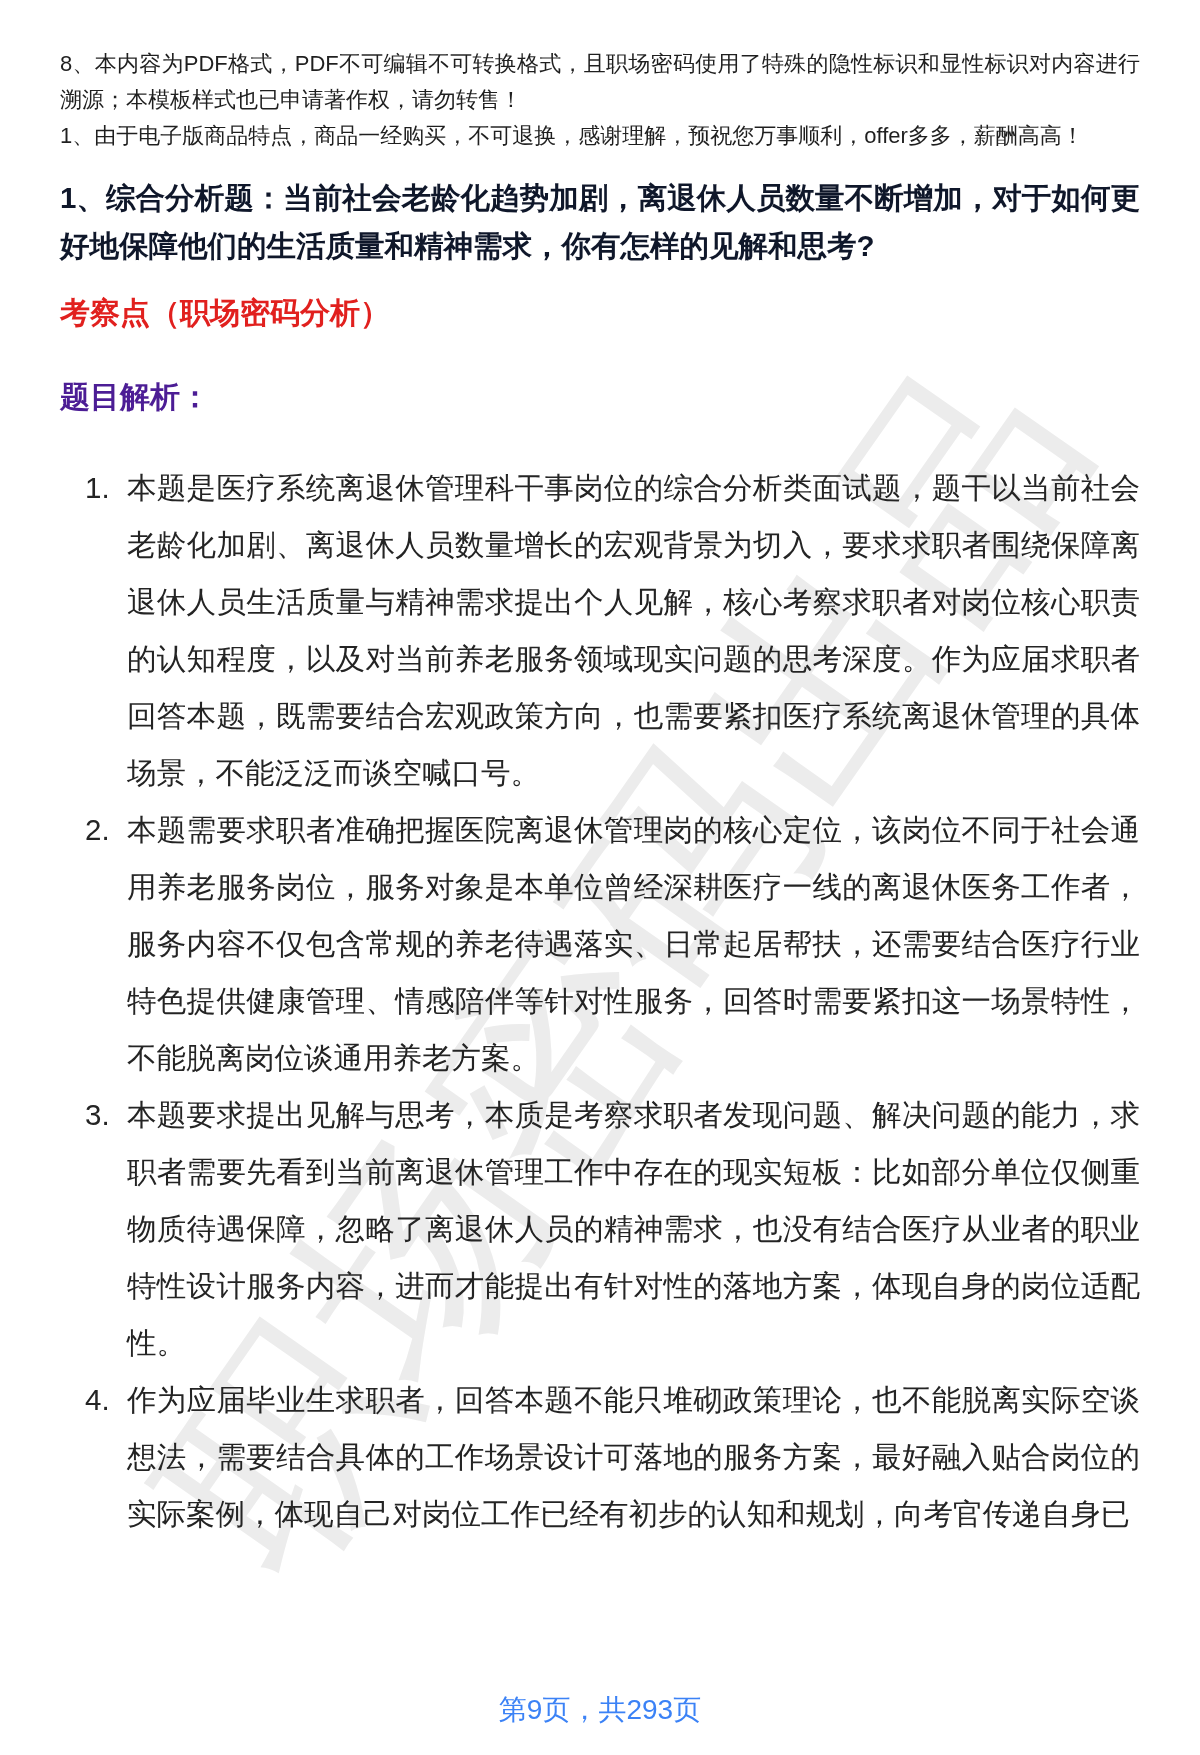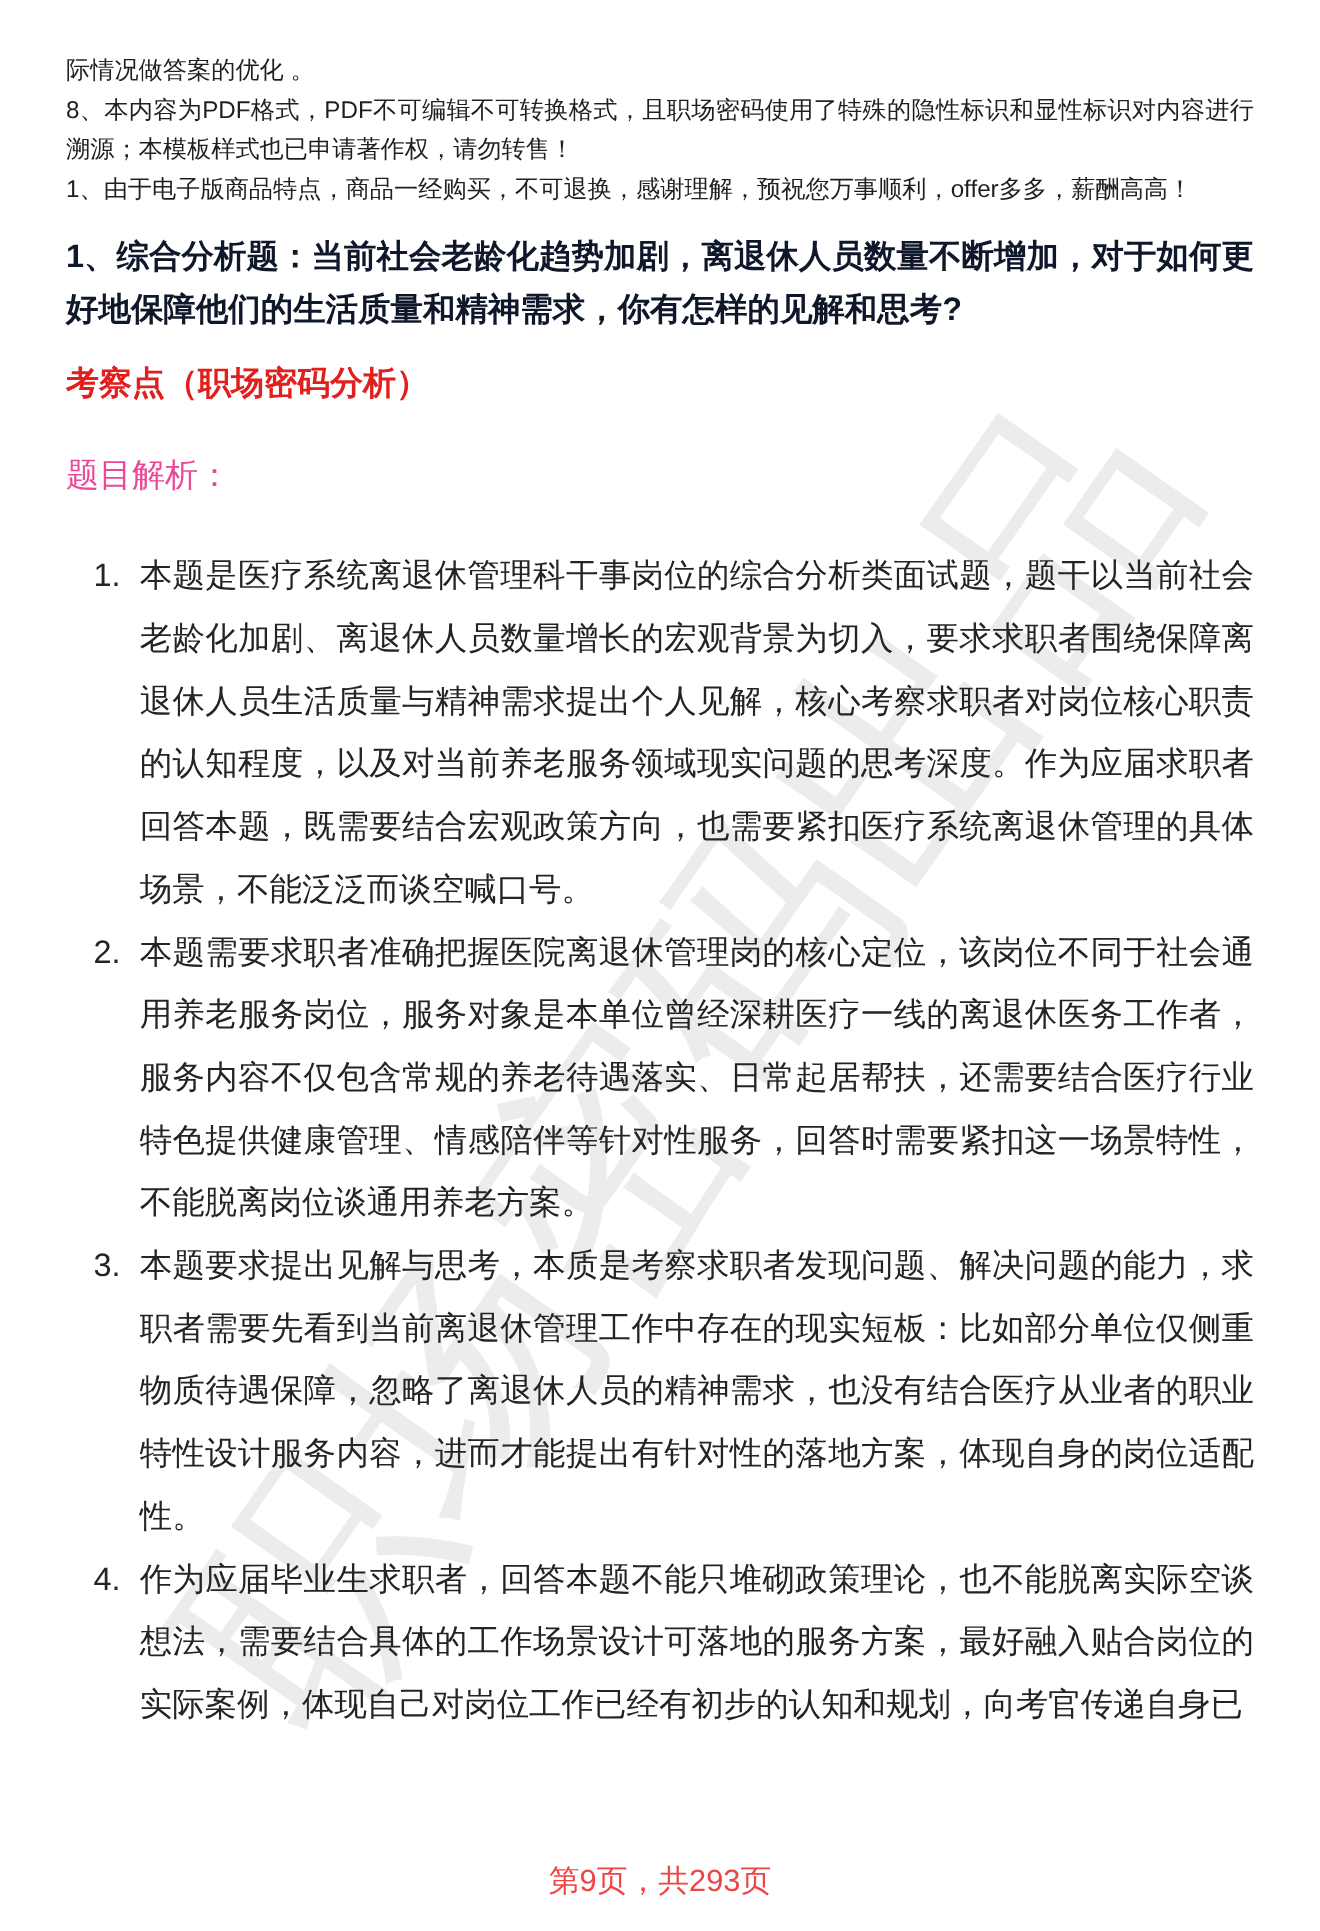--- a/index.html
+++ b/index.html
@@ -50,22 +50,22 @@
     margin: 21px 0 0 0;
     font-size: 30px;
     line-height: 44px;
     font-weight: 700;
     color: #e1201e;
   }
   .analysis-title {
     margin: 40px 0 0 0;
     font-size: 30px;
     line-height: 44px;
-    font-weight: 400;
-    color: #ec4899;
+    font-weight: 700;
+    color: #4c1d95;
   }
   ol.analysis {
     list-style: none;
     margin: 40px 0 0 0;
     padding: 0;
   }
   ol.analysis li {
     position: relative;
     padding-left: 67px;
     font-size: 29.5px;
@@ -78,35 +78,34 @@
     left: 25px;
     top: 0;
   }
   .page-footer {
     position: absolute;
     left: 0;
     right: 0;
     bottom: 26px;
     text-align: center;
     font-size: 28px;
-    color: #ef4444;
+    color: #3b82f6;
     z-index: 1;
   }
 </style>
 </head>
 <body>
 
 <div class="page">
 
   <div class="watermark">职场密码出品</div>
 
   <div class="content">
 
     <div class="notices">
-      <p>际情况做答案的优化 。</p>
       <p>8、本内容为PDF格式，PDF不可编辑不可转换格式，且职场密码使用了特殊的隐性标识和显性标识对内容进行溯源；本模板样式也已申请著作权，请勿转售！</p>
       <p>1、由于电子版商品特点，商品一经购买，不可退换，感谢理解，预祝您万事顺利，offer多多，薪酬高高！</p>
     </div>
 
     <h2 class="question-heading">1、综合分析题：当前社会老龄化趋势加剧，离退休人员数量不断增加，对于如何更好地保障他们的生活质量和精神需求，你有怎样的见解和思考?</h2>
 
     <h3 class="exam-point">考察点（职场密码分析）</h3>
 
     <h3 class="analysis-title">题目解析：</h3>
 

